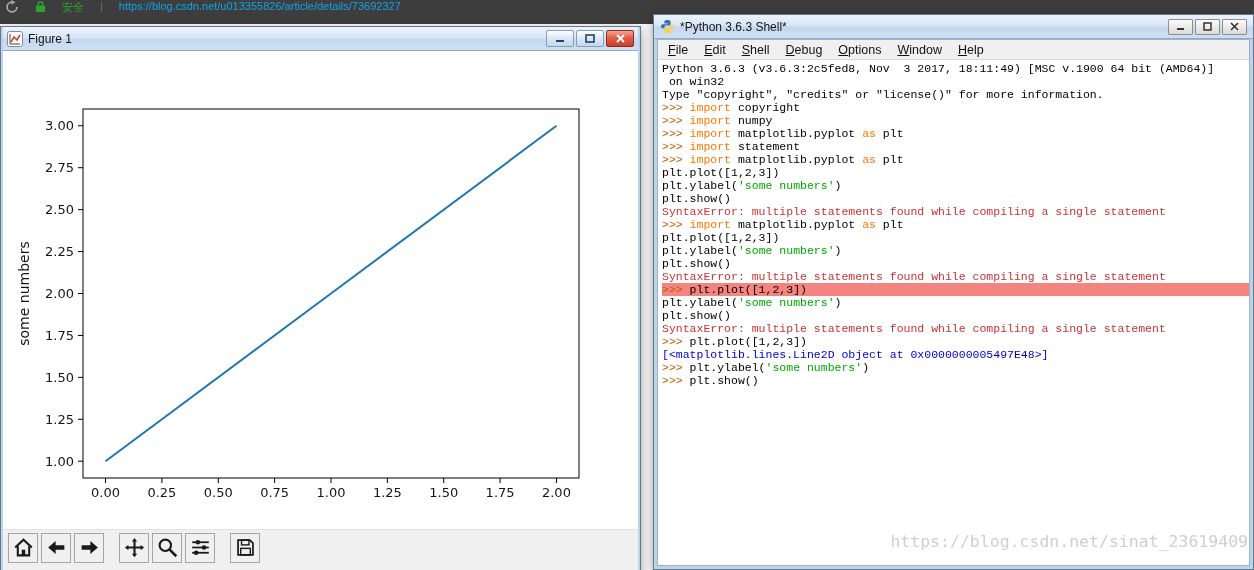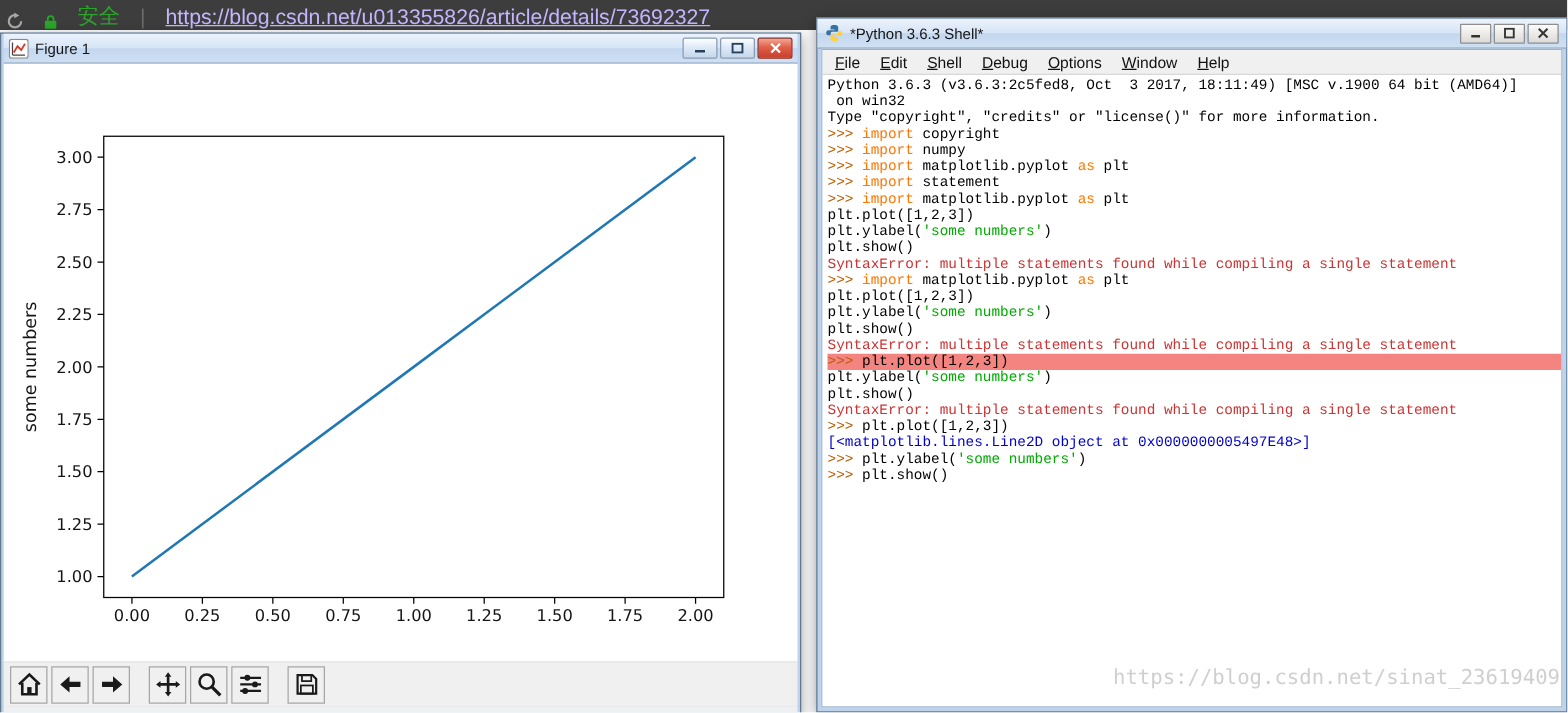--- a/index.html
+++ b/index.html
@@ -2,24 +2,24 @@
 <html><head>
 <meta charset="utf-8">
 <style>
   *{margin:0;padding:0;box-sizing:border-box}
   html,body{width:1254px;height:570px;overflow:hidden;background:#fff;
     font-family:"Liberation Sans",sans-serif}
   .screen{position:relative;width:1254px;height:570px;overflow:hidden;background:#fff}
 
   
   .browser-bar{position:absolute;left:0;top:0;width:1254px;height:24px;background:#3d3d3d;
-    display:flex;align-items:flex-end;gap:16px;padding:0 5px;font-size:17px;color:#9b9b9b;z-index:1}
+    display:flex;align-items:flex-start;gap:16px;padding:0 5px;font-size:11px;color:#9b9b9b;z-index:1}
   .secure-label{color:#2aa52a}
   .addr-sep{color:#6b6b6b}
-  .url-text{color:#c4b5fd;text-decoration:underline;white-space:nowrap}
+  .url-text{color:#0ea5e9;white-space:nowrap}
 
   
   .window{position:absolute;border:1px solid #62788f;box-shadow:0 3px 10px rgba(0,0,0,.4);
     background:#bdd3ec;z-index:2;display:flex;flex-direction:column}
   .titlebar{height:24px;display:flex;align-items:center;padding:0 4px;flex:0 0 auto;
     background:linear-gradient(180deg,#ecf3fc 0%,#d7e5f6 48%,#c3d7ef 52%,#cfe0f3 100%);
     border-bottom:1px solid #94aac4}
   .title-text{font-size:12px;color:#151515;margin-left:5px;flex:1;white-space:nowrap;overflow:hidden}
   .win-btns{display:flex;gap:2px;align-items:center}
   .wbtn{width:28px;height:17px;border:1px solid #8a9cb2;border-radius:2px;cursor:pointer;
@@ -238,21 +238,21 @@
       <div class="menubar" id="shell-menu">
           <span class="menu-item"><u>F</u>ile</span>
           <span class="menu-item"><u>E</u>dit</span>
           <span class="menu-item"><u>S</u>hell</span>
           <span class="menu-item"><u>D</u>ebug</span>
           <span class="menu-item"><u>O</u>ptions</span>
           <span class="menu-item"><u>W</u>indow</span>
           <span class="menu-item"><u>H</u>elp</span>
         </div>
       <div class="console" id="shell-console">
-          <div class="console-line"><span style="color: rgb(0, 0, 0);">Python 3.6.3 (v3.6.3:2c5fed8, Oct  3 2017, 18:11:49) [MSC v.1900 64 bit (AMD64)]</span></div>
+          <div class="console-line"><span style="color: rgb(0, 0, 0);">Python 3.6.3 (v3.6.3:2c5fed8, Nov  3 2017, 18:11:49) [MSC v.1900 64 bit (AMD64)]</span></div>
           <div class="console-line"><span style="color: rgb(0, 0, 0);"> on win32</span></div>
           <div class="console-line"><span style="color: rgb(0, 0, 0);">Type "copyright", "credits" or "license()" for more information.</span></div>
           <div class="console-line"><span style="color: rgb(189, 92, 0);">&gt;&gt;&gt; </span><span style="color: rgb(255, 119, 0);">import</span><span style="color: rgb(0, 0, 0);"> copyright</span></div>
           <div class="console-line"><span style="color: rgb(189, 92, 0);">&gt;&gt;&gt; </span><span style="color: rgb(255, 119, 0);">import</span><span style="color: rgb(0, 0, 0);"> numpy</span></div>
           <div class="console-line"><span style="color: rgb(189, 92, 0);">&gt;&gt;&gt; </span><span style="color: rgb(255, 119, 0);">import</span><span style="color: rgb(0, 0, 0);"> matplotlib.pyplot </span><span style="color: rgb(255, 119, 0);">as</span><span style="color: rgb(0, 0, 0);"> plt</span></div>
           <div class="console-line"><span style="color: rgb(189, 92, 0);">&gt;&gt;&gt; </span><span style="color: rgb(255, 119, 0);">import</span><span style="color: rgb(0, 0, 0);"> statement</span></div>
           <div class="console-line"><span style="color: rgb(189, 92, 0);">&gt;&gt;&gt; </span><span style="color: rgb(255, 119, 0);">import</span><span style="color: rgb(0, 0, 0);"> matplotlib.pyplot </span><span style="color: rgb(255, 119, 0);">as</span><span style="color: rgb(0, 0, 0);"> plt</span></div>
           <div class="console-line"><span style="color: rgb(0, 0, 0);">plt.plot([1,2,3])</span></div>
           <div class="console-line"><span style="color: rgb(0, 0, 0);">plt.ylabel(</span><span style="color: rgb(0, 170, 0);">'some numbers'</span><span style="color: rgb(0, 0, 0);">)</span></div>
           <div class="console-line"><span style="color: rgb(0, 0, 0);">plt.show()</span></div>

